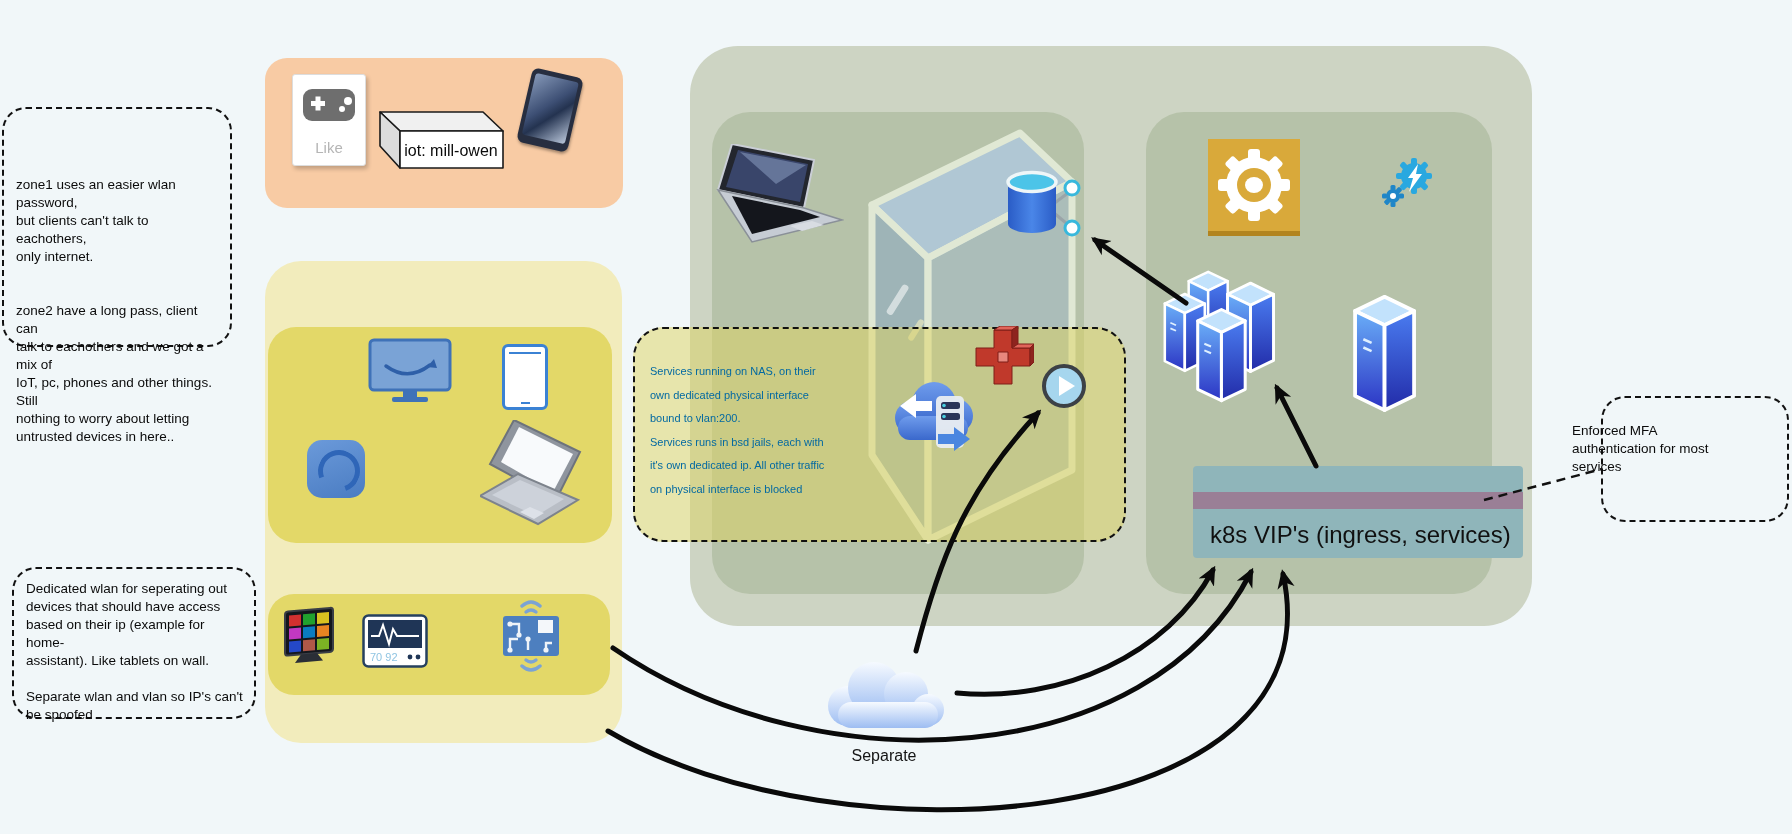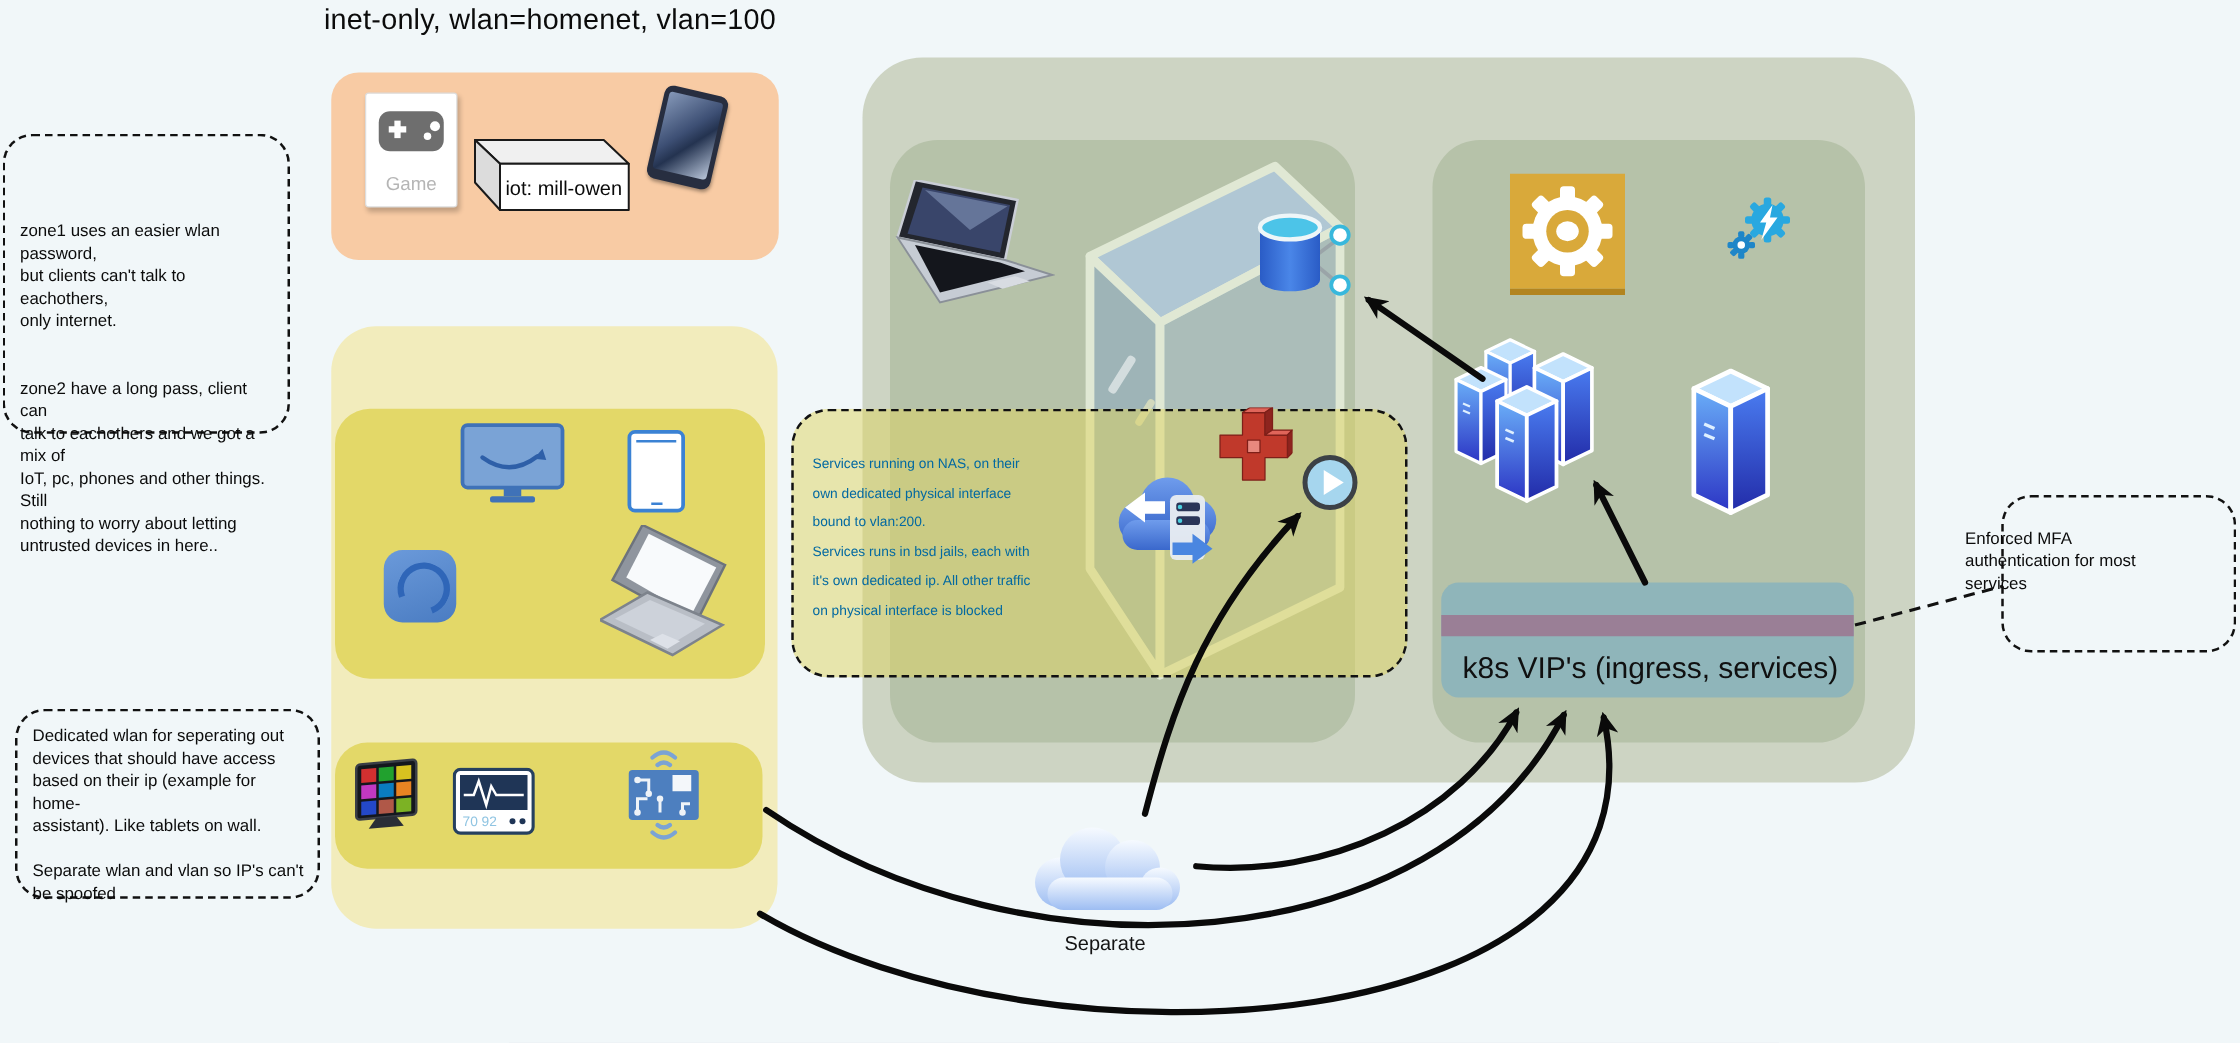--- a/index.html
+++ b/index.html
@@ -10,21 +10,21 @@
   .lbl{position:absolute;font-size:16px;color:#141414;text-align:center;}
   .note{position:absolute;font-size:13.5px;line-height:18px;color:#0b0b0b;white-space:pre-line;}
   .callout{position:absolute;border:2.5px dashed #111;border-radius:24px;background:transparent;}
   .services-box{position:absolute;border:2.5px dashed #111;border-radius:30px;background:rgba(222,212,95,0.5);z-index:3;}
   .services-text{position:absolute;font-size:11px;line-height:23.5px;color:#0369a1;white-space:pre-line;z-index:4;}
   svg{display:block;}
   .icon{position:absolute;z-index:4;}
   .scene{position:absolute;left:0;top:0;z-index:2;pointer-events:none;}
   .arrows{position:absolute;left:0;top:0;z-index:6;pointer-events:none;}
   .z1{z-index:1}
-  .vip{position:absolute;border-radius:14px;z-index:4;}
+  .vip{position:absolute;border-radius:4px;z-index:4;margin-left:40px;}
   .vip-stripe{position:absolute;left:0;width:100%;}
   .vip-label{position:absolute;font-size:24px;color:#101010;}
   .ipad{border-radius:7px;transform:rotate(13deg);box-shadow:1px 2px 3px rgba(0,0,0,.35);}
   .ipad .scr{position:absolute;left:4px;top:5px;right:4px;bottom:8px;border-radius:3px;
      background:linear-gradient(135deg,#8598b8 0%,#3d4f74 45%,#243350 60%,#b9c6da 100%);}
   .gamecard{background:#fff;border:1px solid #ddd;box-shadow:2px 3px 4px rgba(0,0,0,.22);border-radius:3px;text-align:center;}
   .gamecard .glabel{color:#b5b5b5;font-size:15px;margin-top:6px;}
   .nest{border-radius:15px;background:linear-gradient(160deg,#6b9ada,#4a7cc2);}
   .nest .ring{position:absolute;left:11px;top:10px;width:32px;height:32px;border:5px solid #2f66b8;border-radius:50%;border-bottom-color:transparent;transform:rotate(25deg);}
   .tabletd{background:#fff;border:3px solid #3b82d4;border-radius:6px;}
@@ -68,21 +68,20 @@
 
   <div class="services-box" style="left:633px;top:327px;width:489px;height:211px;"></div>
   <div class="services-text" style="left:650px;top:360px;width:320px;">Services running on NAS, on their
 own dedicated physical interface
 bound to vlan:200.
 Services runs in bsd jails, each with
 it's own dedicated ip. All other traffic
 on physical interface is blocked</div>
 
   <div class="title" style="left:240px;top:2px;width:400px;line-height:27px;">
-    <div>inet-only, wlan=homenet, vlan=100</div>
   </div>
   <div class="title" style="left:272px;top:296px;width:340px;text-align:left;">wlan=homegen, vlan=200</div>
   <div class="title" style="left:268px;top:562px;width:342px;">wlan=walle, vlan=201</div>
   <div class="title" style="left:700px;top:84px;width:390px;">wlan=hose (wpa3-only), vlan=300</div>
   <div class="title" style="left:1146px;top:84px;width:346px;">k8s cluster, vlan=301</div>
 
   <div class="callout" style="left:2px;top:107px;width:226px;height:236px;"></div>
   <div class="note" style="left:16px;top:132px;width:206px;margin-top:44px;">zone1 uses an easier wlan password,
 but clients can't talk to eachothers,
 only internet.
@@ -109,21 +108,21 @@
 services</div>
 
   <div class="icon gamecard" style="left:292px;top:74px;width:72px;height:90px;">
     <svg width="72" height="58" viewBox="0 0 72 58">
       <rect x="10" y="14" width="52" height="32" rx="9" fill="#6e6e6e"></rect>
       <rect x="18" y="26" width="14" height="5" fill="#fff"></rect>
       <rect x="22.5" y="21.5" width="5" height="14" fill="#fff"></rect>
       <circle cx="49" cy="34" r="3" fill="#fff"></circle>
       <circle cx="55" cy="26" r="4" fill="#fff"></circle>
     </svg>
-    <div class="glabel">Game</div>
+    <div class="glabel">Like</div>
   </div>
 
   <div class="icon ipad" style="left:524px;top:72px;width:52px;height:76px;background:#272e40;">
     <div class="scr"></div>
   </div>
   <div class="lbl" style="left:506px;top:152px;width:100px;">kids ipad</div>
 
   <div class="icon" style="left:368px;top:338px;">
     <svg width="84" height="68" viewBox="0 0 84 68">
       <rect x="2" y="2" width="80" height="50" rx="4" fill="#7aa3d6" stroke="#3f72b8" stroke-width="3"></rect>

